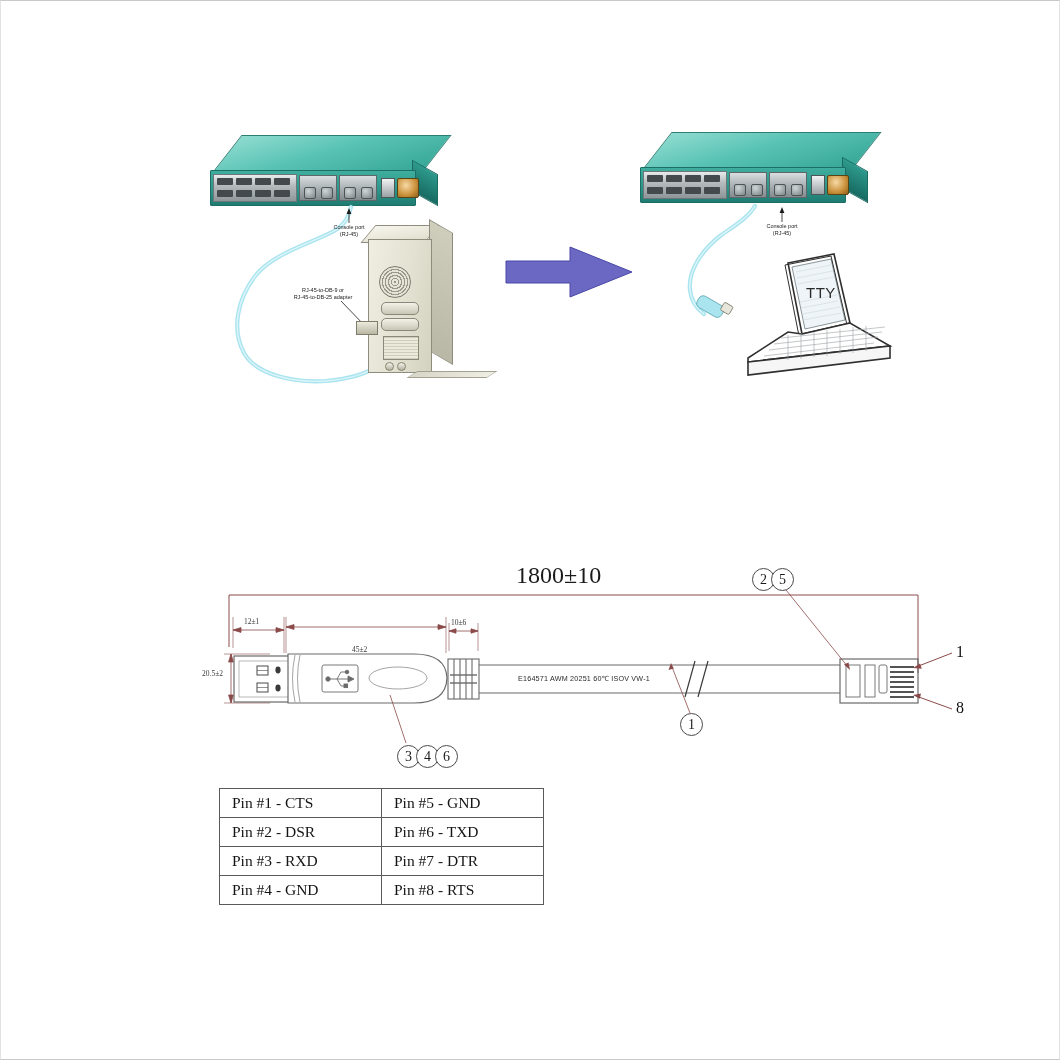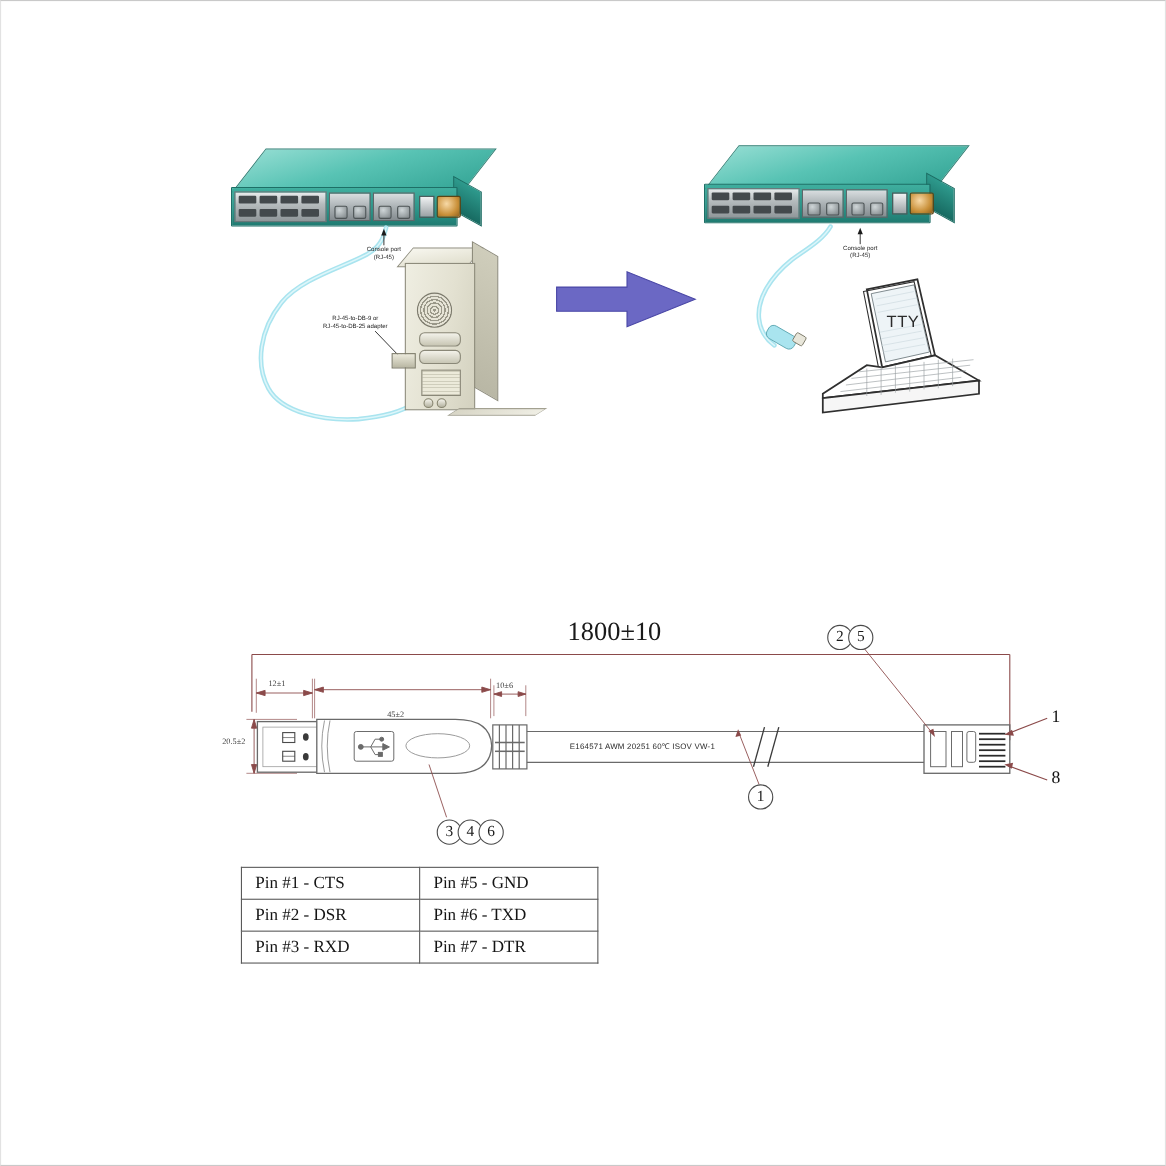--- a/index.html
+++ b/index.html
@@ -500,15 +500,19 @@
         <td>Pin #5 - GND</td>
       </tr>
       <tr>
         <td>Pin #2 - DSR</td>
         <td>Pin #6 - TXD</td>
       </tr>
       <tr>
         <td>Pin #3 - RXD</td>
         <td>Pin #7 - DTR</td>
       </tr>
+      <tr>
+        <td>Pin #4 - GND</td>
+        <td>Pin #8 - RTS</td>
+      </tr>
     </tbody>
   </table>
 </div>
 
 </body></html>

